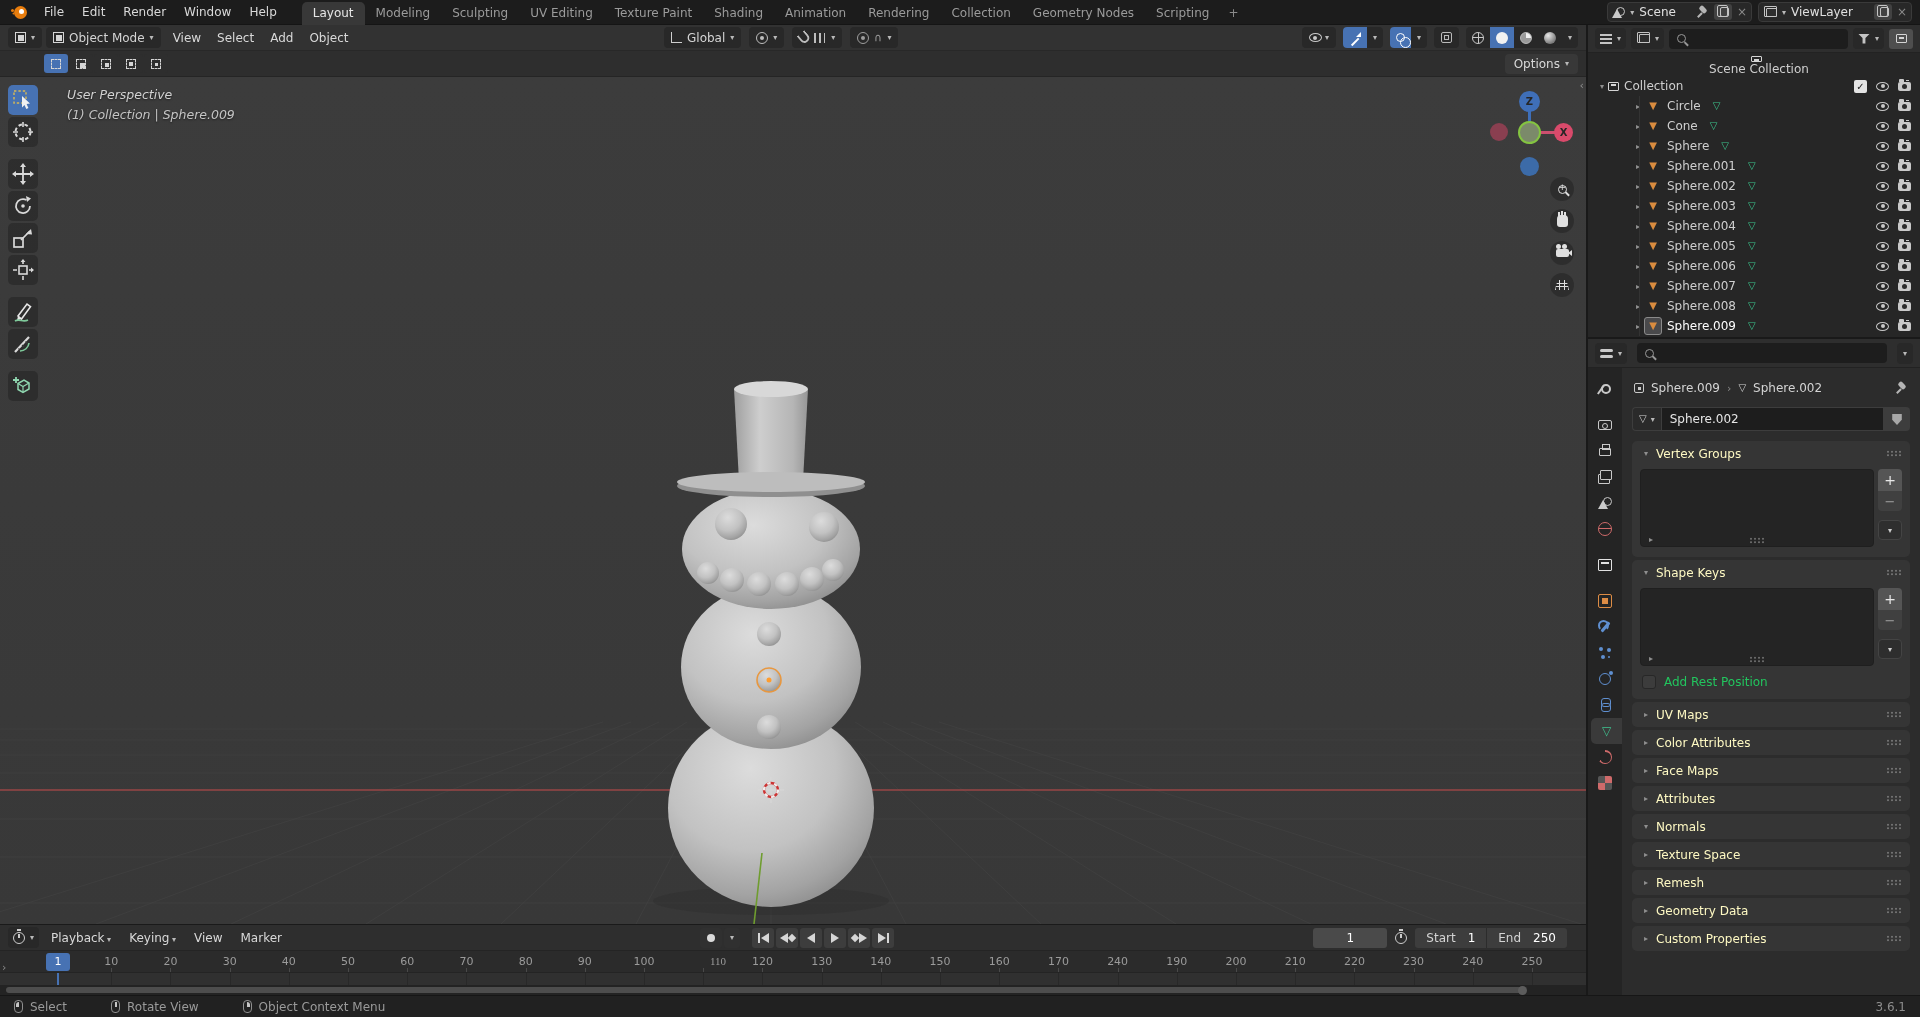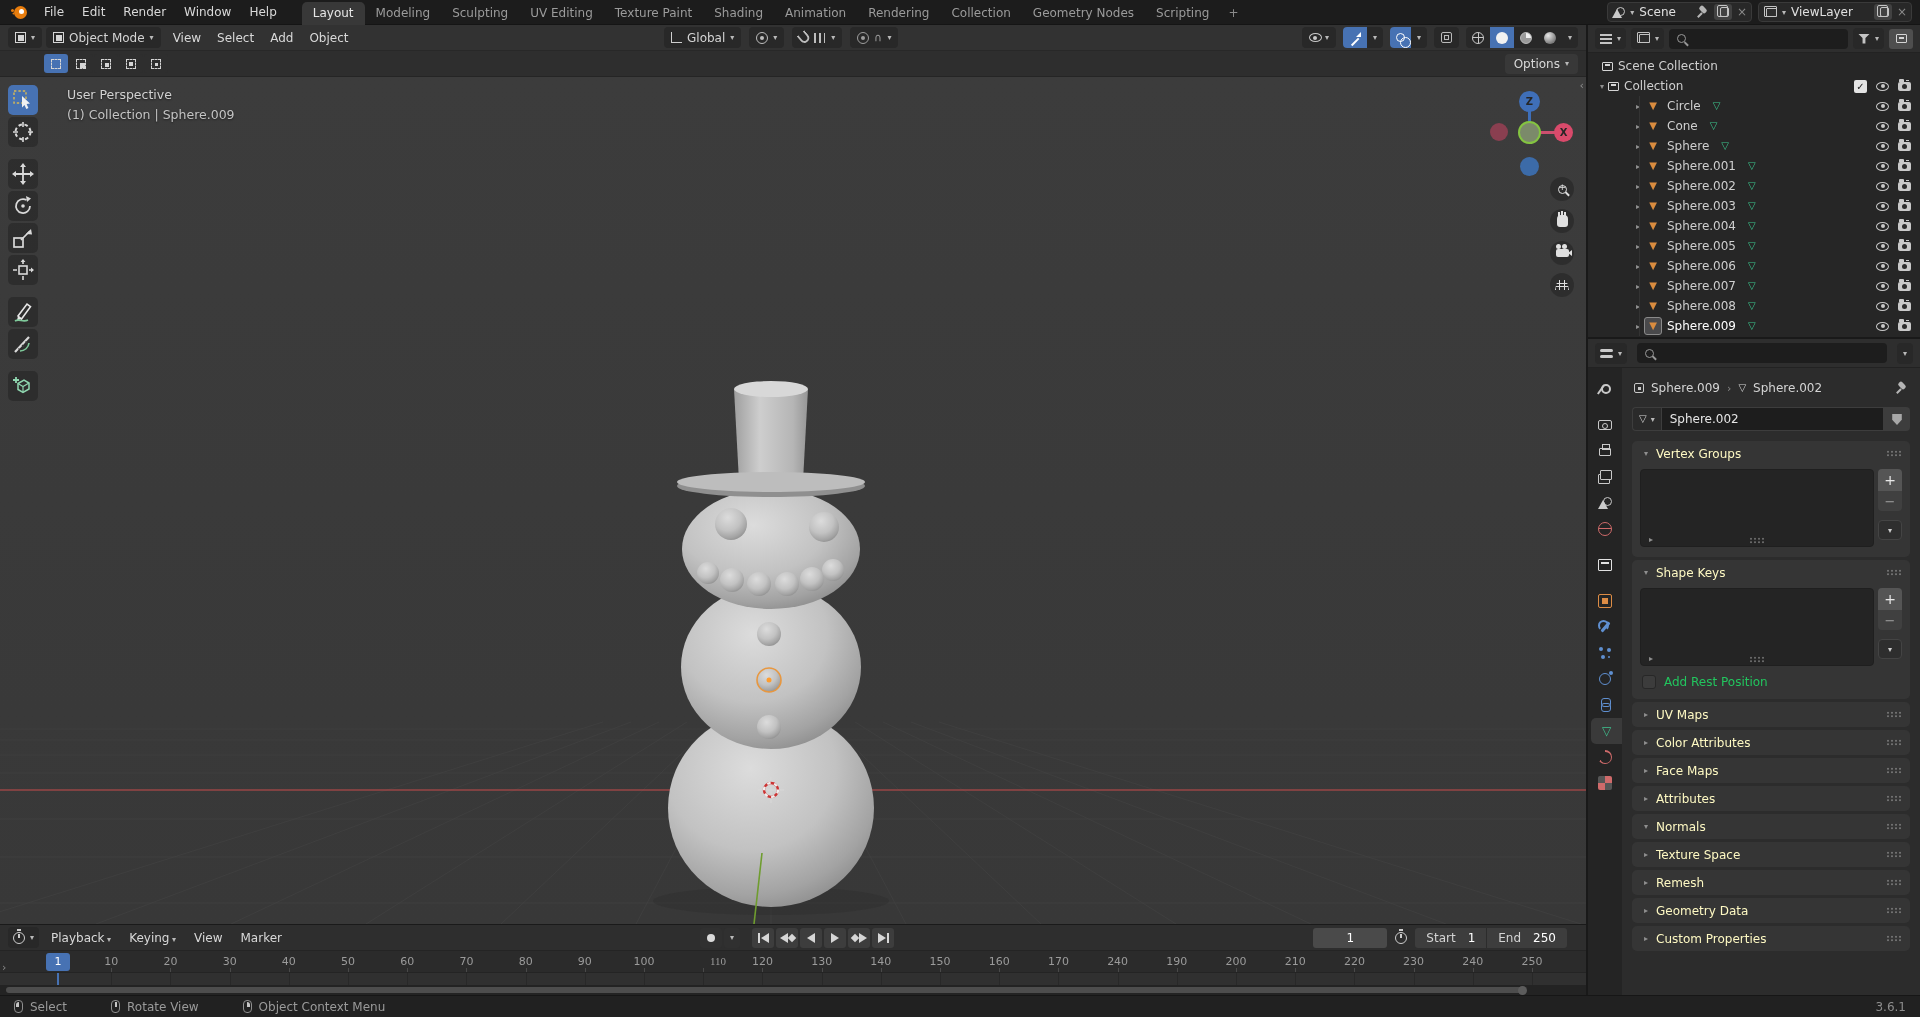--- a/index.html
+++ b/index.html
@@ -126,21 +126,21 @@
   .smi.f2::after { content:""; position:absolute; right:1px; bottom:1px; width:4px; height:4px; background:#d5d5d5; }
   .smi.f3::after { content:""; position:absolute; left:2px; top:2px; width:4px; height:4px; background:#d5d5d5; }
   .smi.f4::after { content:""; position:absolute; left:3px; top:3px; width:3px; height:3px; background:#d5d5d5; }
   #options-btn { margin-left:auto; display:flex; align-items:center; gap:5px; background:#383838;
                  border-radius:4px; height:20px; padding:0 9px; color:#d9d9d9; }
 
   
   #viewport { left:0; top:77px; width:1586px; height:847px;
               background:linear-gradient(#3c3c3c,#383838); overflow:hidden; }
   #vp-overlay-text { left:67px; top:8px; line-height:20px; color:#d2d2d2; font-size:12.5px;
-                     text-shadow:0 1px 2px rgba(0,0,0,.5); }
+                     text-shadow:0 1px 2px rgba(0,0,0,.5);font-style:italic; }
   #vp-overlay-text .l2 { color:#c4c4c4; }
 
   
   #toolbar { left:8px; top:8px; display:flex; flex-direction:column; gap:2px; }
   .tool-gap { height:8px; }
   .toolbtn { width:30px; height:30px; border-radius:5px; background:#2b2b2bd9;
              display:flex; align-items:center; justify-content:center; }
   .toolbtn.active { background:#4772b3; }
   .toolbtn svg { display:block; }
 
@@ -700,21 +700,21 @@
       </div>
       <div class="hbtn" style="padding:0 5px">
         <span class="i-funnel"></span>
         <span class="arrow-down">▾</span>
       </div>
       <div class="newcoll-btn">
         <span class="box-ico"></span>
       </div>
     </div>
     <div class="ol-rows" id="ol-rows">
-        <div class="ol-row" style="padding-left: 14px;">
+        <div class="ol-row" style="padding-left: 14px; flex-direction: column;">
           <div class="box-ico"></div>
           <div class="label">Scene Collection</div>
         </div>
         <div class="ol-row" style="padding-left: 8px;">
           <div class="exp">▾</div>
           <div class="box-ico"></div>
           <div class="label">Collection</div>
           <div class="right">
             <div class="i-checkbox-on"></div>
             <div class="i-eye"></div>

